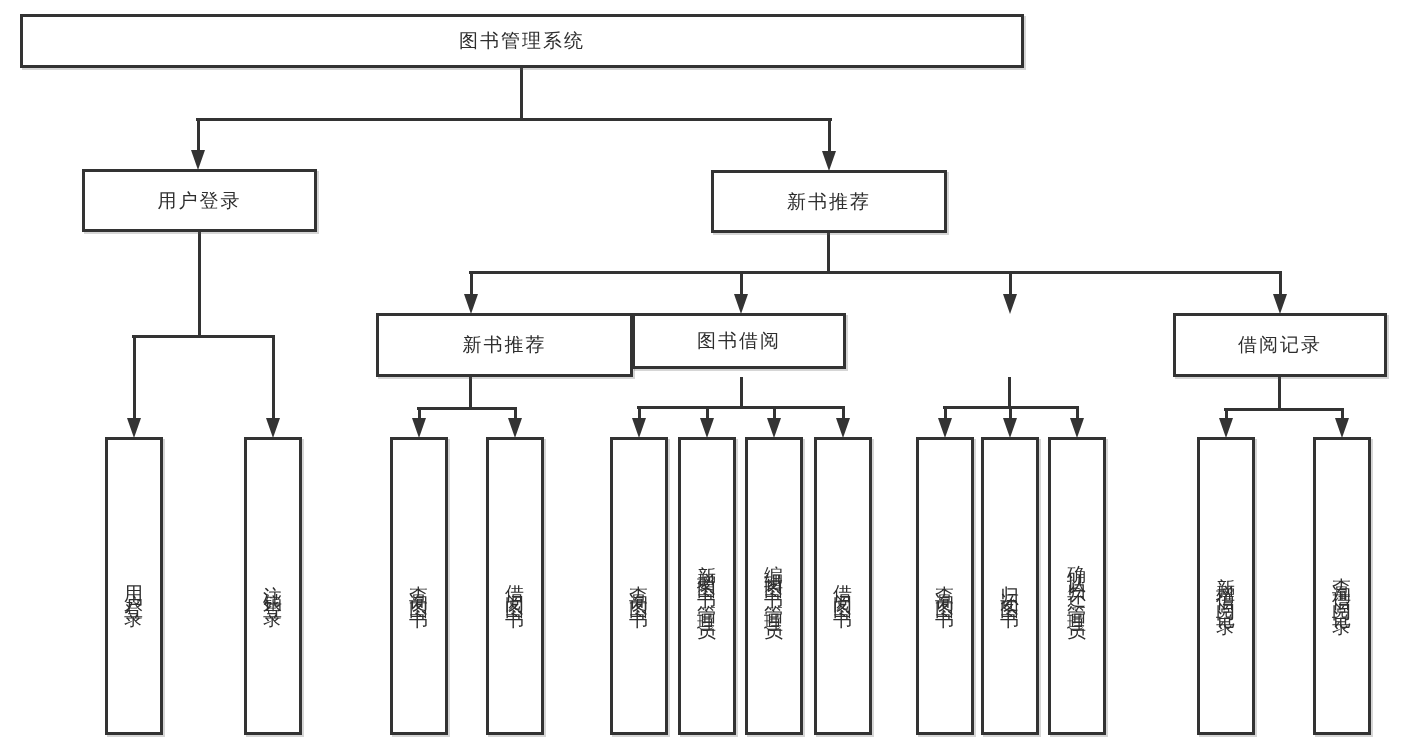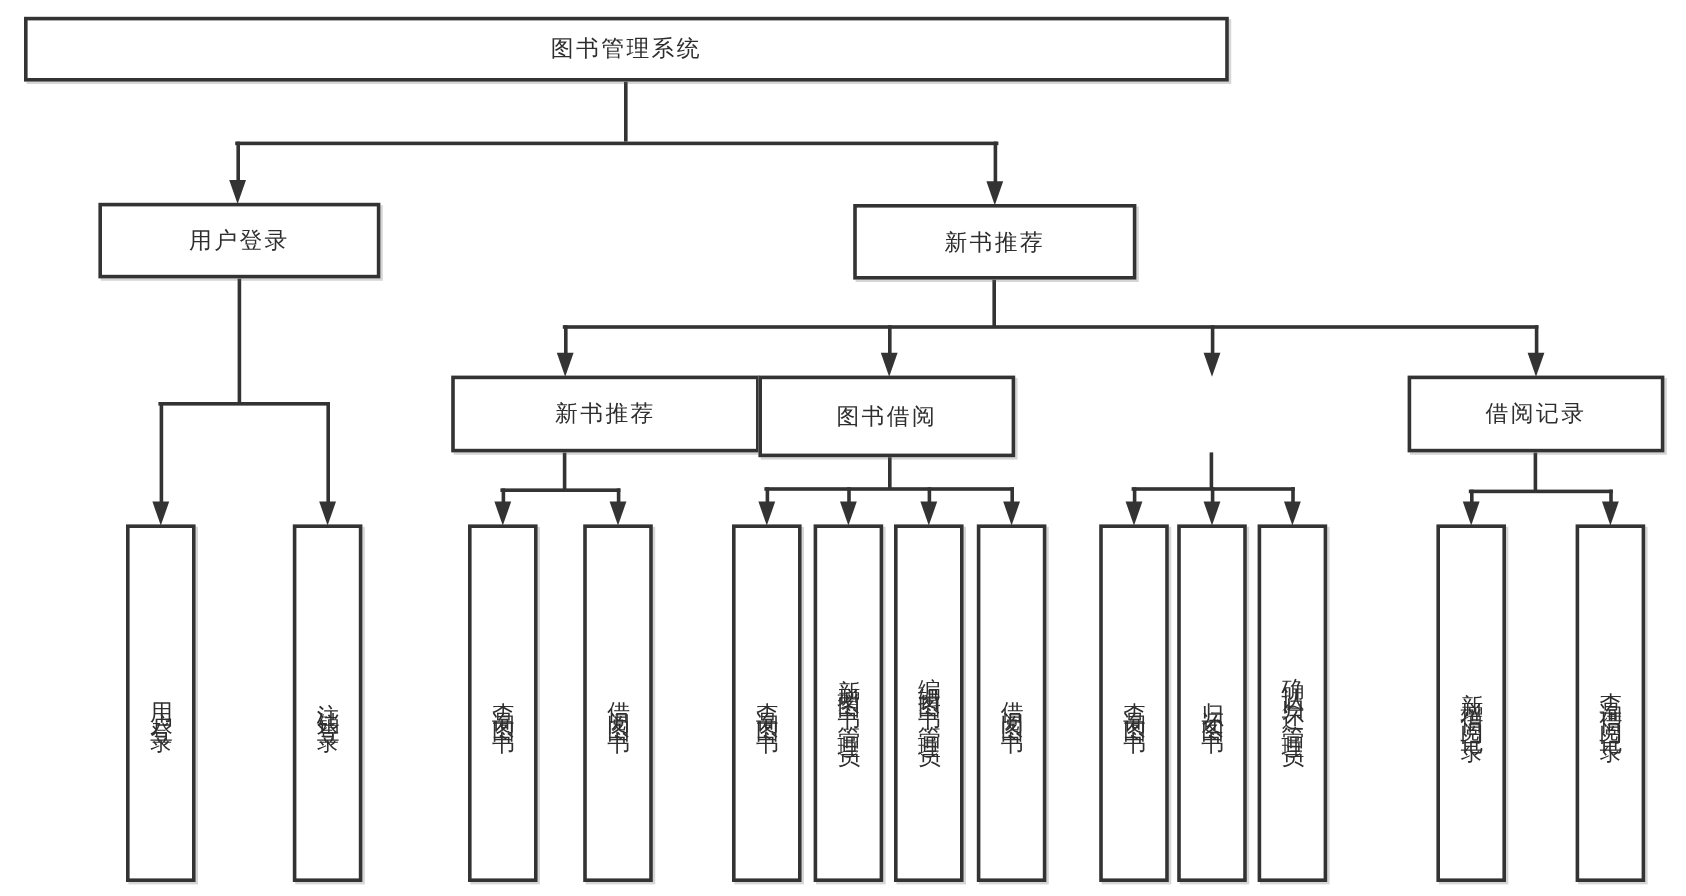--- a/index.html
+++ b/index.html
@@ -133,21 +133,21 @@
     </div>
     <div class="node" style="left: 82px; top: 169px; width: 235px; height: 63px;">
       <span class="node-label">用户登录</span>
     </div>
     <div class="node" style="left: 711px; top: 170px; width: 236px; height: 63px;">
       <span class="node-label">新书推荐</span>
     </div>
     <div class="node" style="left: 376px; top: 313px; width: 257px; height: 64px; font-family: Liberation Serif, serif;">
       <span class="node-label">新书推荐</span>
     </div>
-    <div class="node" style="left: 632px; top: 313px; width: 214px; height: 68px;">
+    <div class="node" style="left: 632px; top: 313px; width: 214px; height: 56px;">
       <span class="node-label">图书借阅</span>
     </div>
     <div class="node" style="left: 1173px; top: 313px; width: 214px; height: 64px;">
       <span class="node-label">借阅记录</span>
     </div>
     <div class="node vertical" style="left: 105px; top: 437px; width: 58px; height: 298px;">
       <span class="node-label">用户登录</span>
     </div>
     <div class="node vertical" style="left: 244px; top: 437px; width: 58px; height: 298px;">
       <span class="node-label">注销登录</span>

